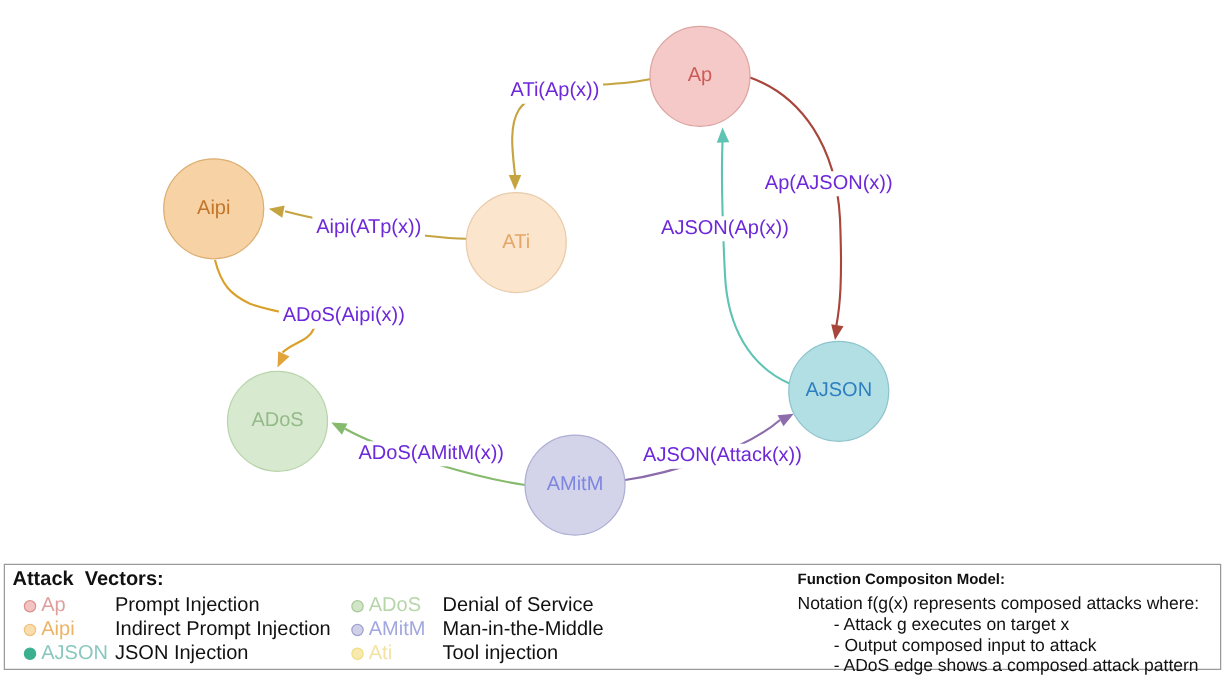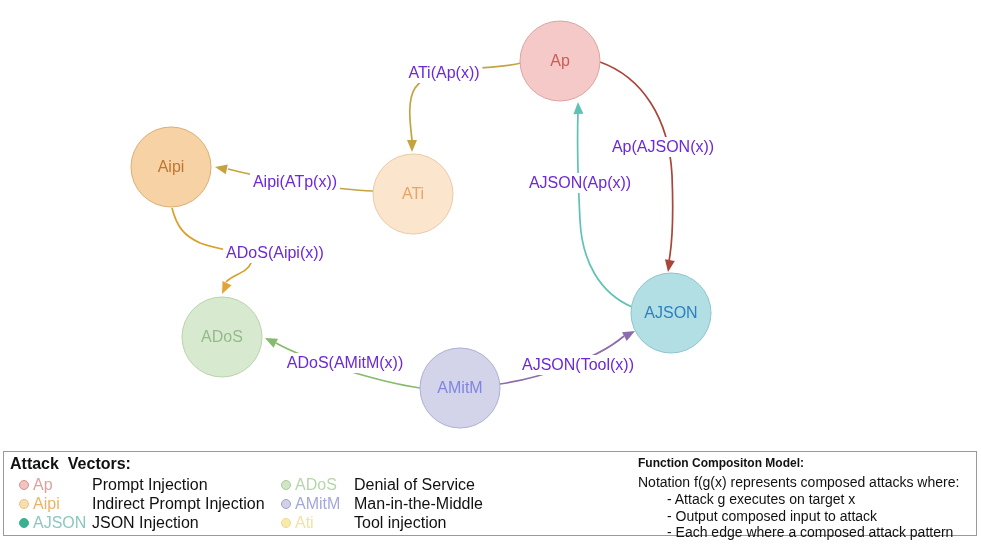--- a/index.html
+++ b/index.html
@@ -61,21 +61,21 @@
   <div class="node-label" style="left: 171px; top: 167px; color: rgb(195, 117, 42);">Aipi</div>
   <div class="node-label" style="left: 413px; top: 194px; color: rgb(227, 166, 104);">ATi</div>
   <div class="node-label" style="left: 671px; top: 313px; color: rgb(46, 127, 193);">AJSON</div>
   <div class="node-label" style="left: 222px; top: 337px; color: rgb(149, 186, 137);">ADoS</div>
   <div class="node-label" style="left: 460px; top: 388px; color: rgb(126, 134, 225);">AMitM</div>
 
   <div class="edge-label" style="left:444px;top:73px;">ATi(Ap(x))</div>
   <div class="edge-label" style="left:295px;top:182px;">Aipi(ATp(x))</div>
   <div class="edge-label" style="left:245px;top:253px;margin-left:30px;">ADoS(Aipi(x))</div>
   <div class="edge-label" style="left:345px;top:363px;">ADoS(AMitM(x))</div>
-  <div class="edge-label" style="left:578px;top:365px;">AJSON(Tool(x))</div>
+  <div class="edge-label" style="left:578px;top:365px;">AJSON(Attack(x))</div>
   <div class="edge-label" style="left:580px;top:183px;">AJSON(Ap(x))</div>
   <div class="edge-label" style="left:663px;top:147px;">Ap(AJSON(x))</div>
 
   <div class="legend-box">
     <div class="legend-title">Attack  Vectors:</div>
 
     <div class="lg-row" style="left:15px;top:24px;">
       <span class="lg-dot" style="background-color: rgb(242, 195, 193); border-color: rgb(216, 146, 143);"></span>
       <span class="lg-abbr" style="color: rgb(223, 160, 157);">Ap</span>
       <span class="lg-desc">Prompt Injection</span>
@@ -104,16 +104,16 @@
     <div class="lg-row" style="left:277px;top:62px;">
       <span class="lg-dot" style="background-color: rgb(248, 234, 174); border-color: rgb(238, 221, 133);"></span>
       <span class="lg-abbr" style="color: rgb(242, 227, 162);">Ati</span>
       <span class="lg-desc">Tool injection</span>
     </div>
 
     <div class="fn-line fn-title" style="left:634px;top:4px;">Function Compositon Model:</div>
     <div class="fn-line" style="left:634px;top:22px;">Notation f(g(x) represents composed attacks where:</div>
     <div class="fn-line" style="left:663px;top:39px;">- Attack g executes on target x</div>
     <div class="fn-line" style="left:663px;top:56px;">- Output composed input to attack</div>
-    <div class="fn-line" style="left:663px;top:72px;">- Each edge where a composed attack pattern</div>
+    <div class="fn-line" style="left:663px;top:72px;">- ADoS edge shows a composed attack pattern</div>
   </div>
 
 </div>
 
 </body></html>

